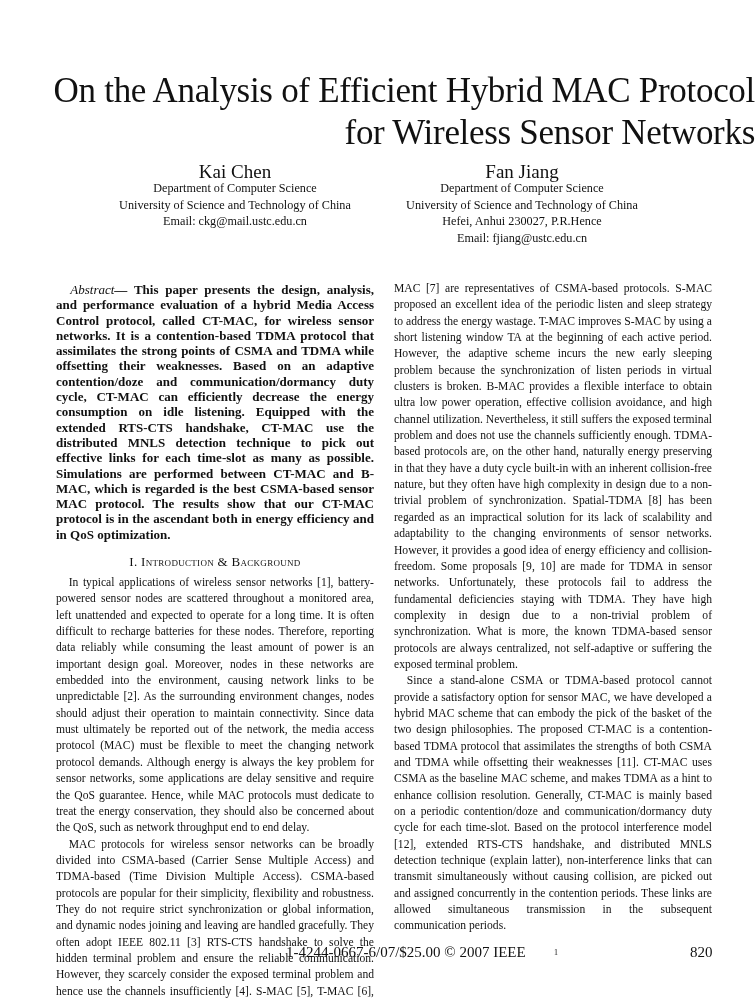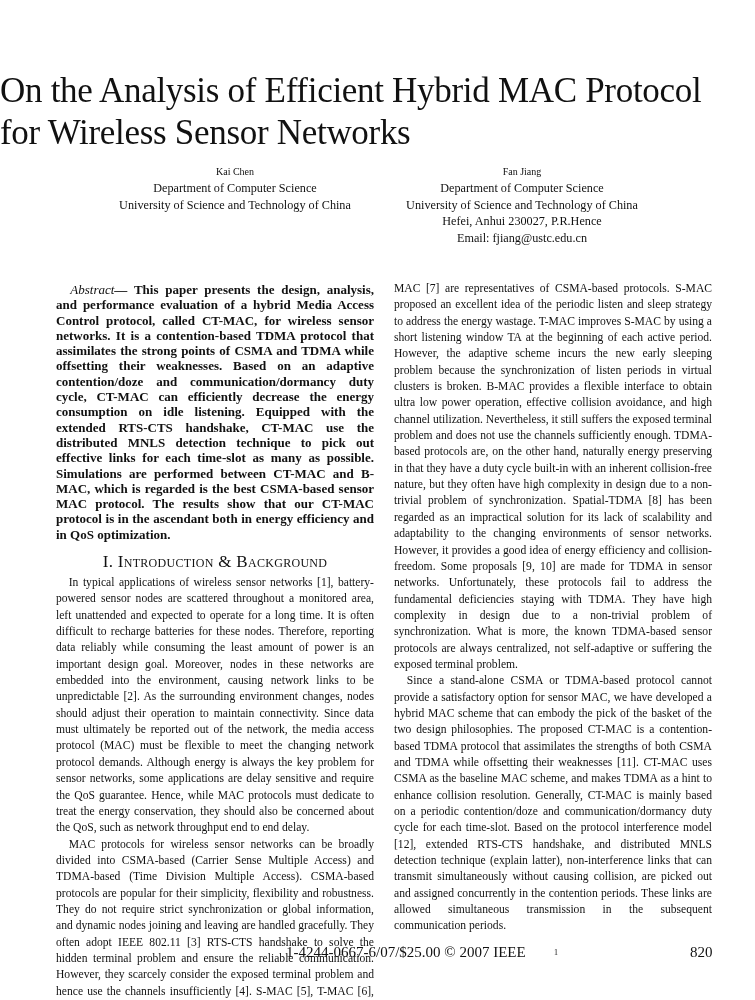--- a/index.html
+++ b/index.html
@@ -2,43 +2,43 @@
 <html><head>
 <meta charset="utf-8">
 <style>
   html, body { margin: 0; padding: 0; background: #ffffff; }
   body {
     width: 755px; height: 1000px; position: relative; overflow: hidden;
     font-family: "Liberation Serif", "DejaVu Serif", serif; color: #111;
   }
   .title {
     position: absolute; left: 0; top: 70px; width: 755px;
-    text-align: left; font-size: 35px; line-height: 42px; font-weight: normal;
+    text-align: right; font-size: 35px; line-height: 42px; font-weight: normal;
     margin: 0; letter-spacing: -0.3px;
   }
   .author {
     position: absolute; top: 163px; width: 330px; text-align: center;
     font-size: 12.2px; line-height: 16.5px;
   }
-  .author .name { font-size: 10px; line-height: 17px; }
+  .author .name { font-size: 19px; line-height: 17px; }
   .author.a1 { left: 70px; }
   .author.a2 { left: 357px; text-align: center; }
   .col {
     position: absolute; top: 282px; width: 318px;
     font-size: 11.6px; line-height: 16.35px; text-align: justify;
     hyphens: none;
   }
   .col.left { left: 56px; }
   .col.right { left: 382px; top: 281px; margin-left: 12px; }
   .col p { margin: 0; text-indent: 1.1em; }
   .col p.noindent { text-indent: 0; }
   .abstract { font-weight: bold; font-size: 13px; line-height: 15.3px; text-indent: 1.1em; margin: 0; }
   .abstract .abs-label { font-style: italic; font-weight: normal; }
   .section-heading {
-    text-align: center; font-size: 17px; margin: 12px 0 5px 0; letter-spacing: 0.3px;
+    text-align: center; font-size: 13px; margin: 12px 0 5px 0; letter-spacing: 0.3px;
     font-variant: small-caps; line-height: 16px;
   }
   .footer {
     position: absolute; top: 946px; font-size: 15px; line-height: 13px;
   }
   .footer.copyright { left: 286px; }
   .footer.pg-small { left: 554px; font-size: 8px; }
   .footer.pg { left: 690px; }
 </style>
 </head>
@@ -46,20 +46,21 @@
 
 <h1 class="title">
   <span>On the Analysis of Efficient Hybrid MAC Protocol</span><br>
   <span>for Wireless Sensor Networks</span>
 </h1>
 
 <div class="author a1">
   <div class="name">Kai Chen</div>
   <div>Department of Computer Science</div>
   <div>University of Science and Technology of China</div>
+  <div>Email: ckg@mail.ustc.edu.cn</div>
 </div>
 
 <div class="author a2">
   <div class="name">Fan Jiang</div>
   <div>Department of Computer Science</div>
   <div>University of Science and Technology of China</div>
   <div>Hefei, Anhui 230027, P.R.Hence</div>
   <div>Email: fjiang@ustc.edu.cn</div>
 </div>
 

